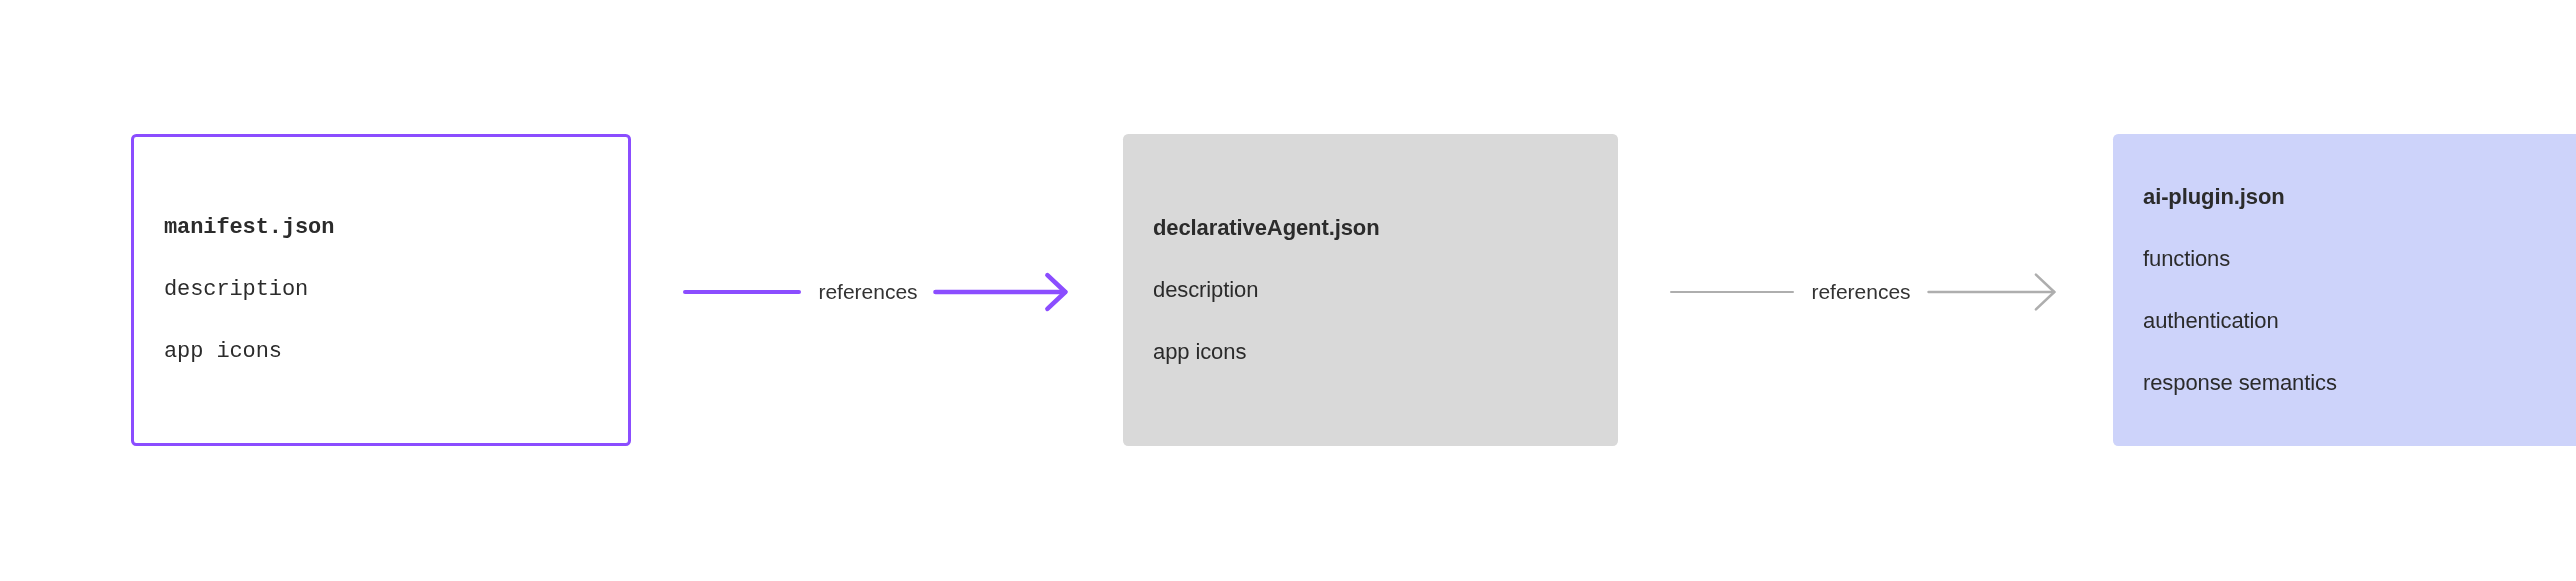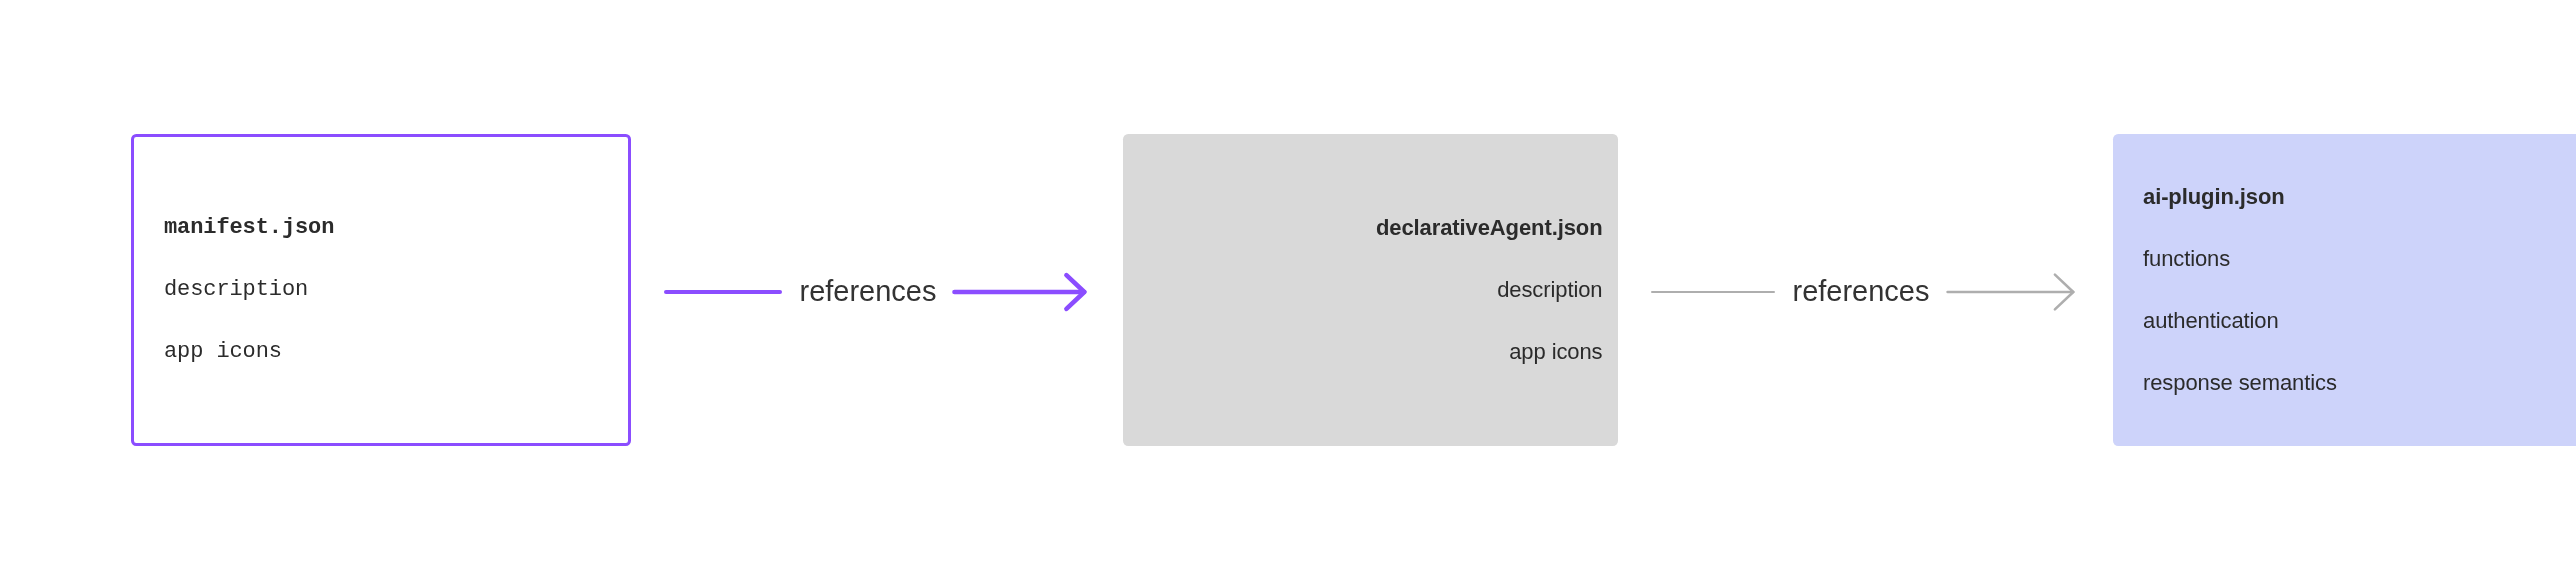--- a/index.html
+++ b/index.html
@@ -53,21 +53,20 @@
     width: 500px;
     background: #ffffff;
     border: 3.1px solid #8b4dff;
     font-family: Liberation Mono, monospace;
   }
   
   #node-declarative-agent {
     left: 1123px;
     background: #d9d9d9;
     border: none;
-    text-align: right;
   }
   
   #node-ai-plugin {
     left: 2113px;
     width: 494px;
     background: #cdd3fa;
     border: none;
   }
 
   
@@ -79,21 +78,21 @@
     align-items: center;
     justify-content: center;
   }
   .edge-stub {
     height: 0;
     border-top-style: solid;
     border-top-width: 4.1px;
     border-radius: 2.1px;
   }
   .edge-label {
-    font-size: 29px;
+    font-size: 21px;
     color: #333333;
     white-space: nowrap;
     padding: 0 17.5px;
     line-height: 1;
   }
   .edge-arrow {
     display: block;
     overflow: visible;
   }
 

